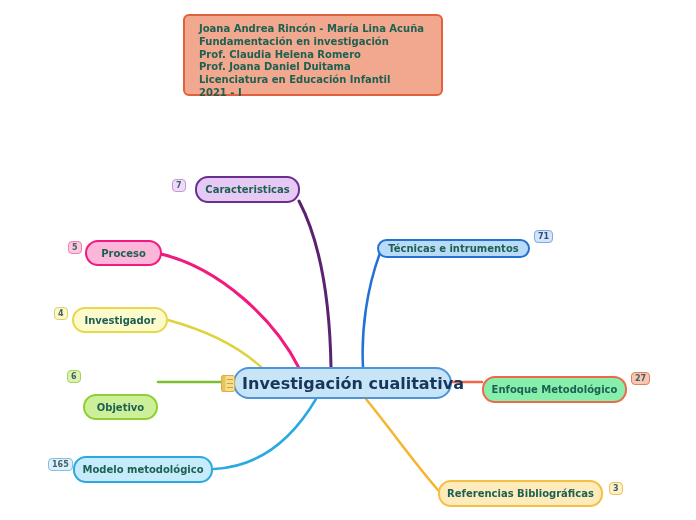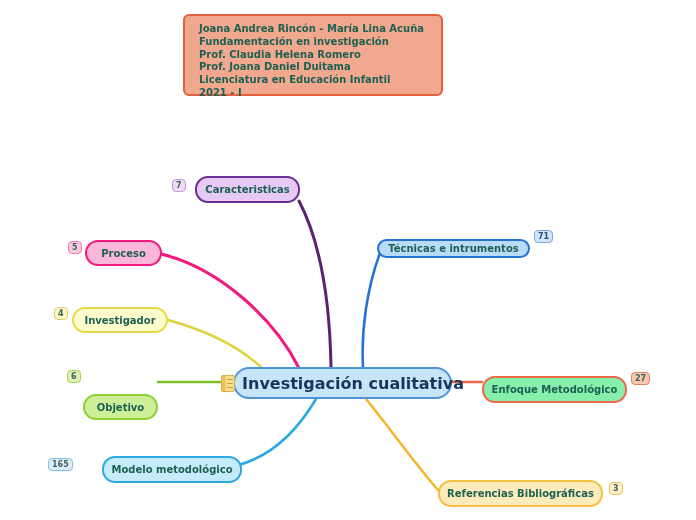--- a/index.html
+++ b/index.html
@@ -26,21 +26,21 @@
   }
   .root{
     left:233px;top:367px;width:219px;height:32px;border-radius:16px;
     background:#C8E5F8;border-color:#4D94D8;
     font-size:16px;color:#17365C;gap:7px;
   }
   .n-caract{left:195px;top:176px;width:105px;height:27px;background:#E6C9F5;border-color:#6B2F8F;}
   .n-proceso{left:85px; top:240px;width:77px; height:26px;background:#FBB6D9;border-color:#F2197F;}
   .n-invest{left:72px; top:307px;width:96px; height:26px;background:#FDFACC;border-color:#E8D84B;}
   .n-objet{left:83px; top:369px;width:75px; height:26px;background:#CDEF9A;border-color:#8ED033;margin-top:25px;}
-  .n-modelo{left:73px; top:456px;width:140px;height:27px;background:#C6EBFB;border-color:#2AA9E1;margin-left:29px;}
+  .n-modelo{left:73px; top:456px;width:140px;height:27px;background:#C6EBFB;border-color:#2AA9E1;}
   .n-tecn{left:377px;top:227px;width:153px;height:19px;background:#B9DBF8;border-color:#2272D4;margin-top:12px;}
   .n-enfoq{left:482px;top:369px;width:145px;height:27px;background:#86efac;border-color:#EE6849;margin-top:7px;}
   .n-refer{left:438px;top:480px;width:165px;height:27px;background:#FDEBBC;border-color:#F4C043;}
   
   .badge{
     position:absolute;z-index:3;box-sizing:border-box;
     min-width:12px;height:13px;padding:0 3px;
     border-width:1px;border-style:solid;border-radius:4px;
     font-size:8px;font-weight:bold;color:#44605F;line-height:11px;text-align:center;
   }

